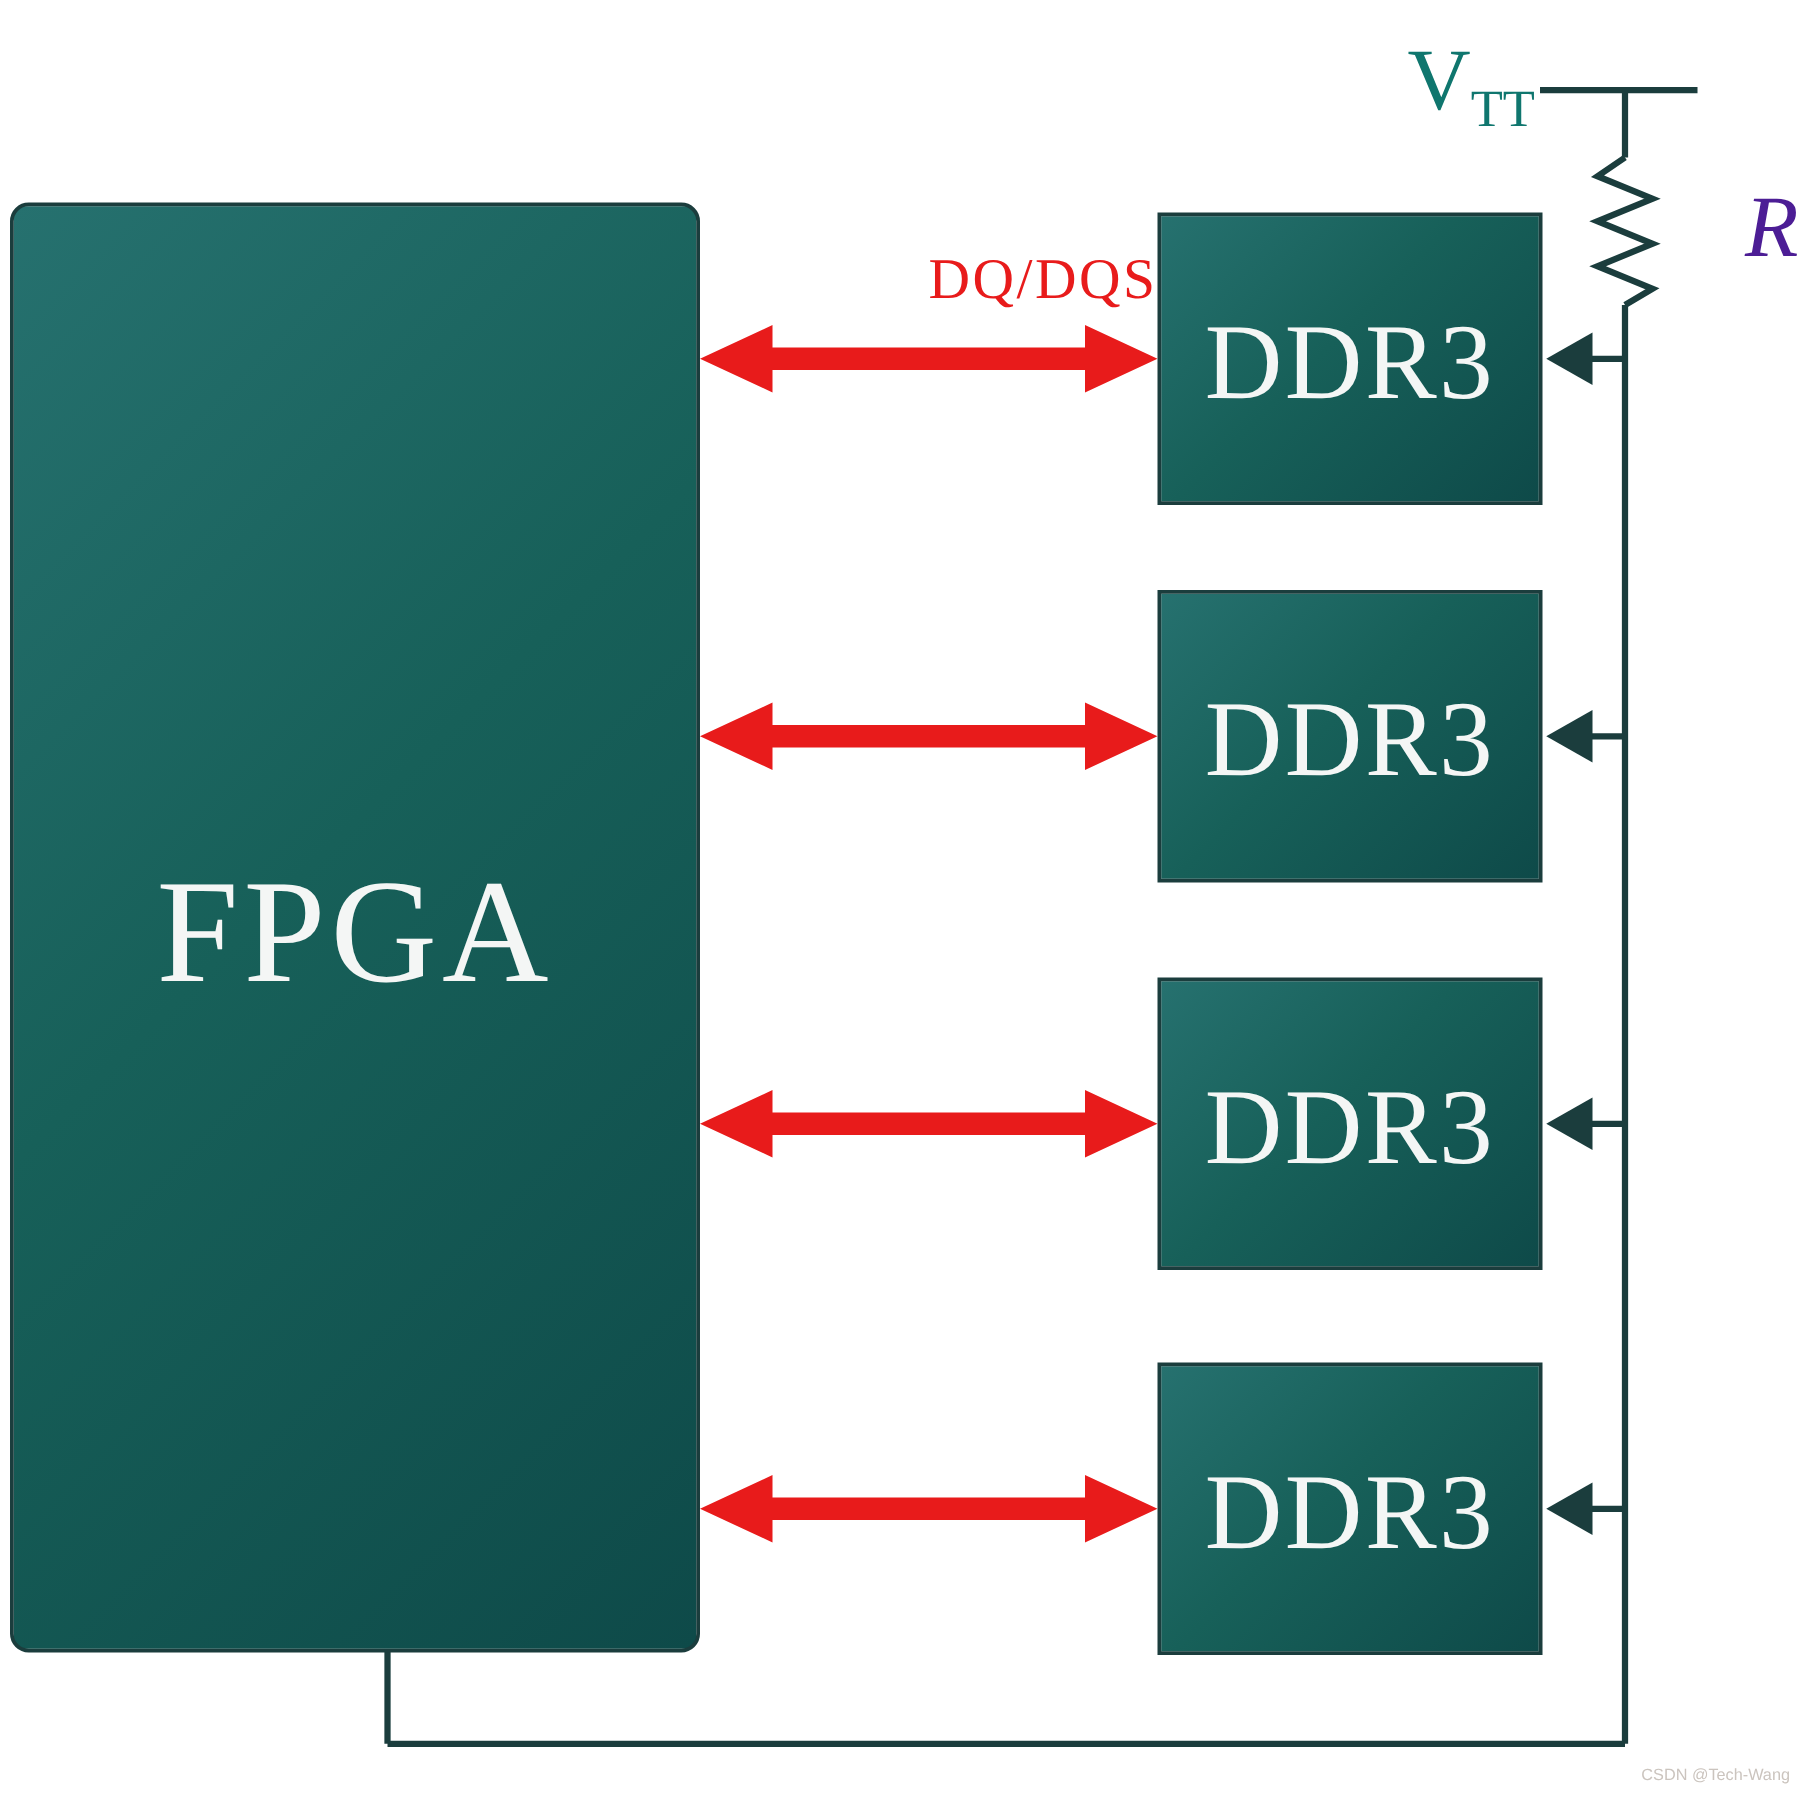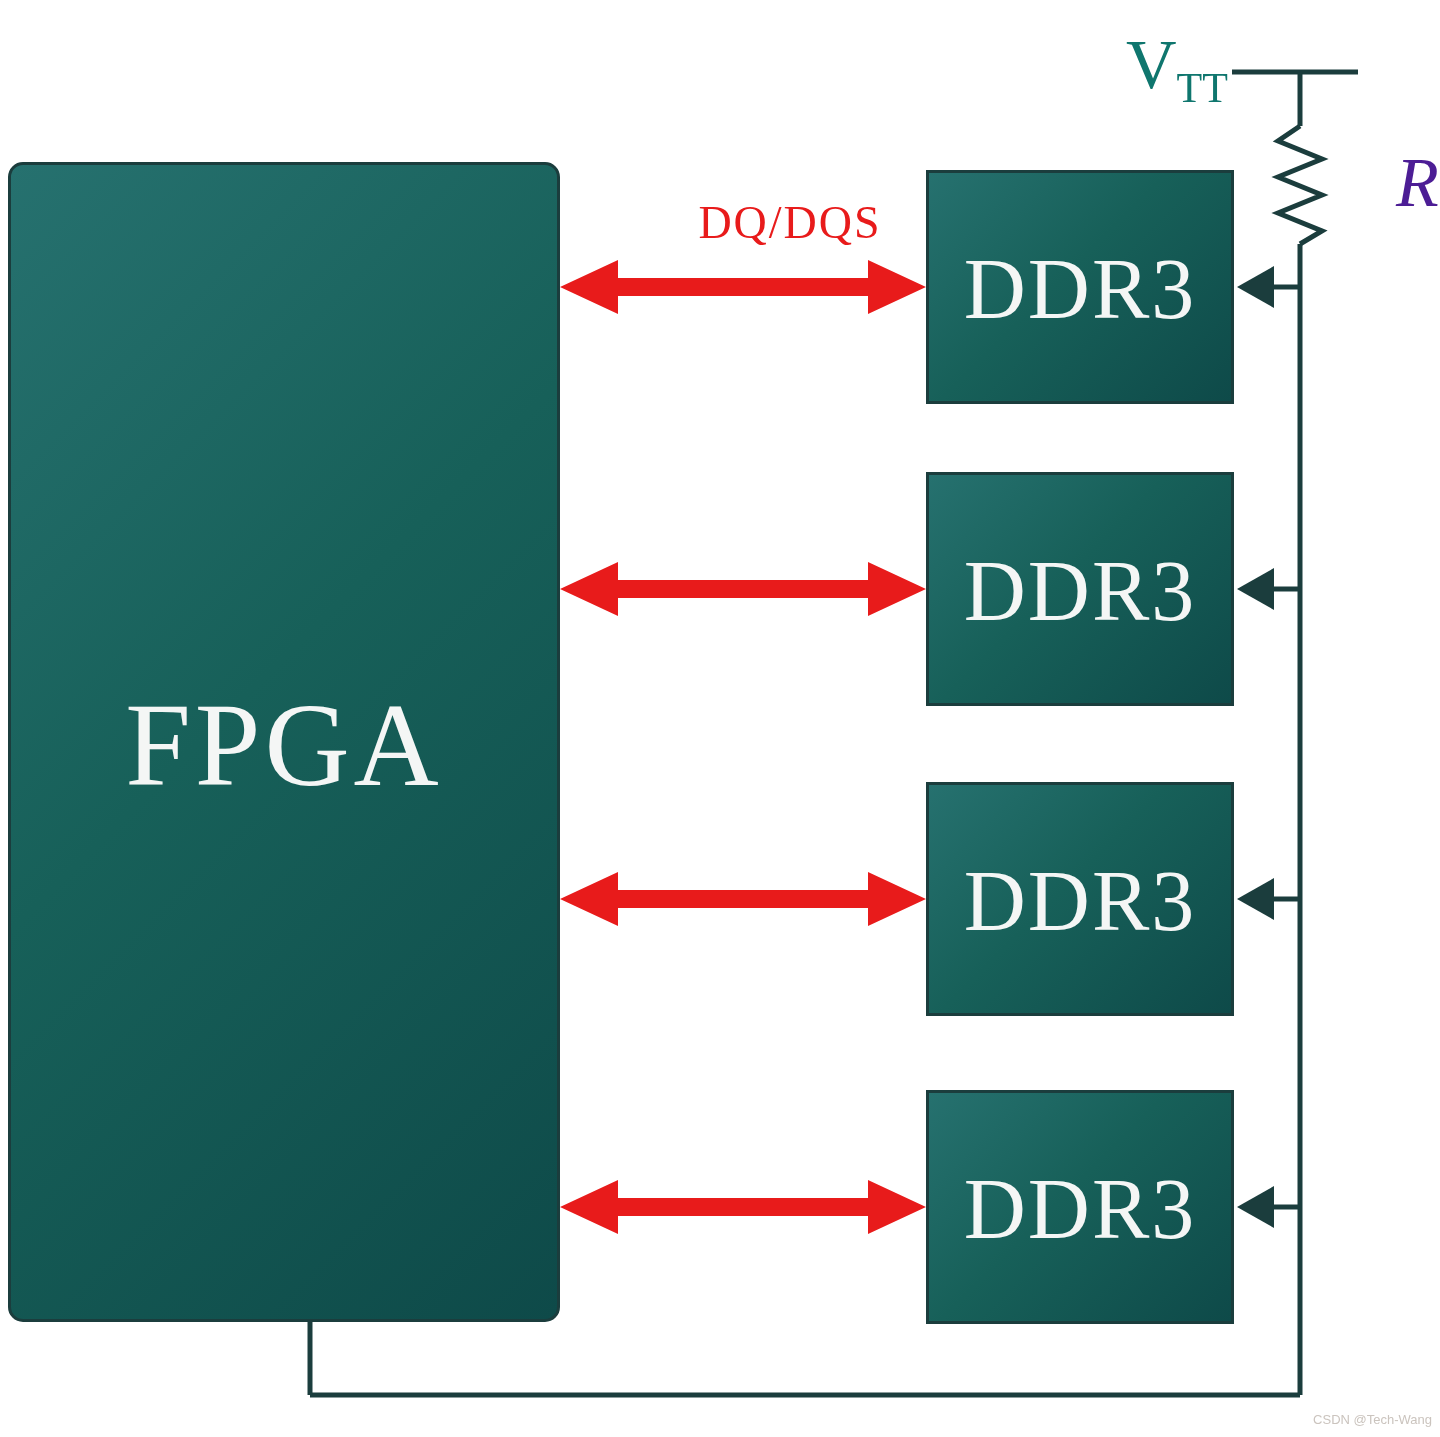--- a/index.html
+++ b/index.html
@@ -64,25 +64,24 @@
   }
   .lbl {
     position: absolute;
     line-height: 1;
     white-space: nowrap;
   }
   .lbl-dq {
     left: 560px;
     top: 200px;
     width: 366px;
-    text-align: center;
+    text-align: right;
     color: #e81b1b;
     font-size: 46px;
     letter-spacing: 2px;
-    margin-left: 47px;
   }
   .lbl-clk {
     left: 420px;
     top: 1334px;
     width: 660px;
     text-align: center;
     color: #1b3d3d;
     font-size: 48px;
     letter-spacing: 2px;
   }

